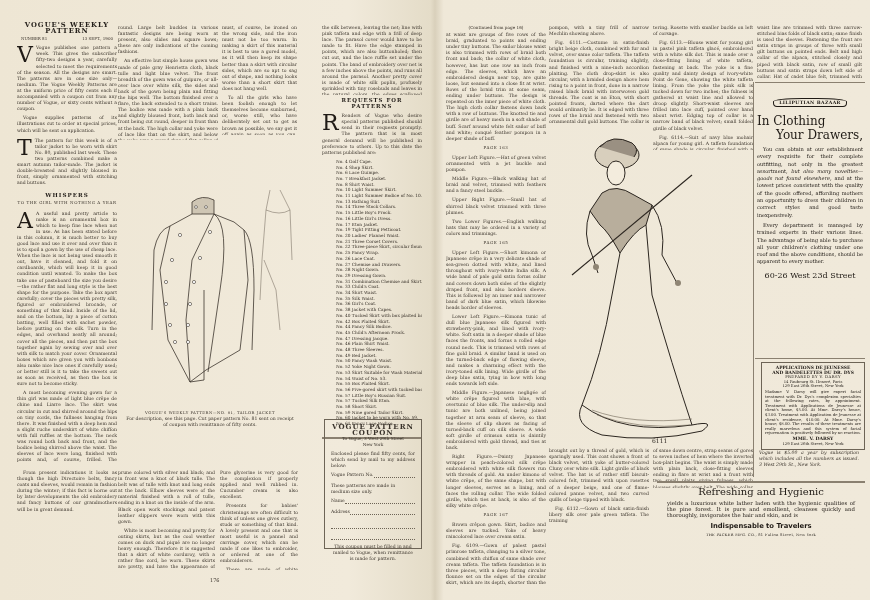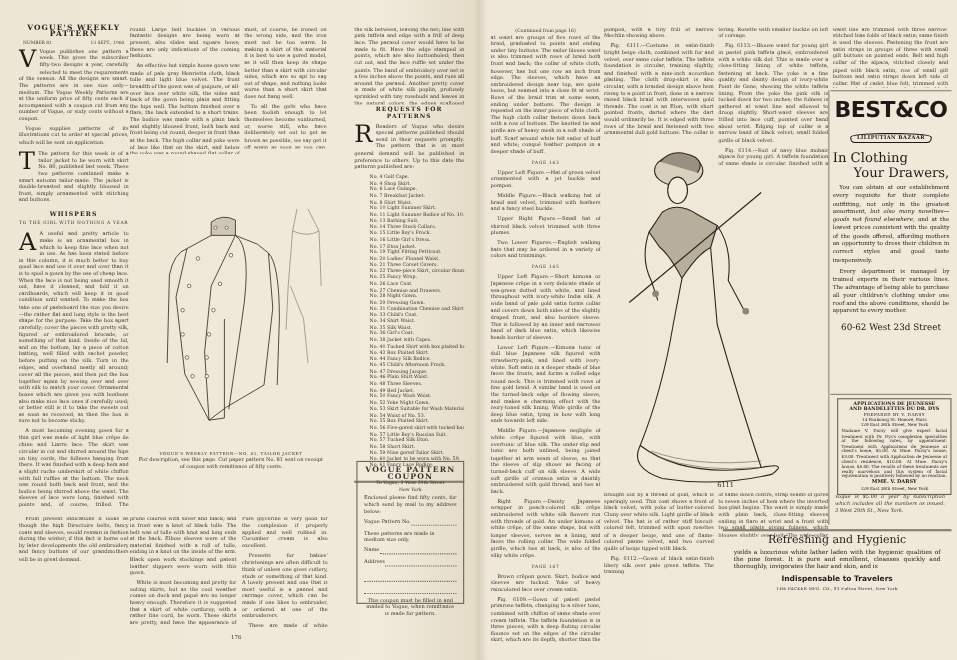--- a/index.html
+++ b/index.html
@@ -260,31 +260,30 @@
     </div>
 
     <div class="col" style="left:320px;top:25px;width:105px;height:55px;">
       <p style="text-indent:0">waist line are trimmed with three narrow-stitched bias folds of black satin; same finish is used the sleeves. Fastening the front are satin straps in groups of three with small gilt buttons on pointed ends. Belt and high collar of the alpaca, stitched closely and piped with black satin, row of small gilt buttons and satin straps down left side of collar. Hat of cadet blue felt, trimmed with blue and white ribbon edged with black velvet, and black arrow quills.</p>
     </div>
 
     <div style="position:absolute;left:316px;top:82px;width:1px;height:395px;background:#8a8070;"></div>
     <div class="rule" style="position:absolute;left:318px;top:82px;width:110px;"></div>
 
     <div class="ad" style="left:320px;top:88px;width:106px;">
-      <div style="font-family:'DejaVu Sans',sans-serif;font-weight:bold;font-size:20px;letter-spacing:-.5px;text-align:center;line-height:22px;">BEST&amp;CO</div>
       <div style="text-align:center;margin:1px 0 3px;">
         <span style="display:inline-block;border:1px solid #1f1a15;border-radius:40% 40% 4px 4px;padding:1px 5px;font-size:4.6px;font-weight:bold;letter-spacing:.4px;">LILIPUTIAN BAZAAR</span>
       </div>
       <div style="font-size:12px;line-height:14px;margin-top:6px;">In Clothing</div>
       <div style="font-size:12px;line-height:14px;text-align:right;margin-bottom:4px;">Your Drawers,</div>
       <div style="font-size:5.1px;line-height:7.3px;text-align:justify;text-indent:6px;">
         <span>You can obtain at our establishment every requisite for their complete outfitting, not only in the greatest assortment, </span><i>but also many novelties—goods not found elsewhere,</i><span> and at the lowest prices consistent with the quality of the goods offered, affording mothers an opportunity to dress their children in correct styles and good taste inexpensively.</span>
       </div>
       <div style="font-size:5.1px;line-height:7.3px;text-align:justify;text-indent:6px;margin-top:3px;">Every department is managed by trained experts in their various lines. The advantage of being able to purchase all your children's clothing under one roof and the above conditions, should be apparent to every mother.</div>
-      <div style="font-size:8px;margin-top:5px;text-align:center;">60-62 West 23d Street</div>
+      <div style="font-size:8px;margin-top:5px;text-align:center;">60-26 West 23d Street</div>
     </div>
 
     <div class="rule" style="position:absolute;left:318px;top:358px;width:110px;"></div>
 
     <div class="ad" style="left:324px;top:362px;width:96px;border:1px solid #6d6456;padding:3px;font-size:3.8px;line-height:4.6px;text-align:center;">
       <div style="font-weight:bold;font-size:4.4px;">APPLICATIONS DE JEUNESSE</div>
       <div style="font-weight:bold;font-size:4.4px;">AND BANDELETTES DU DR. DYS</div>
       <div style="letter-spacing:.4px;">PREPARED BY V. DARSY</div>
       <div>14 Faubourg St. Honoré, Paris</div>
       <div>129 East 26th Street, New York</div>

